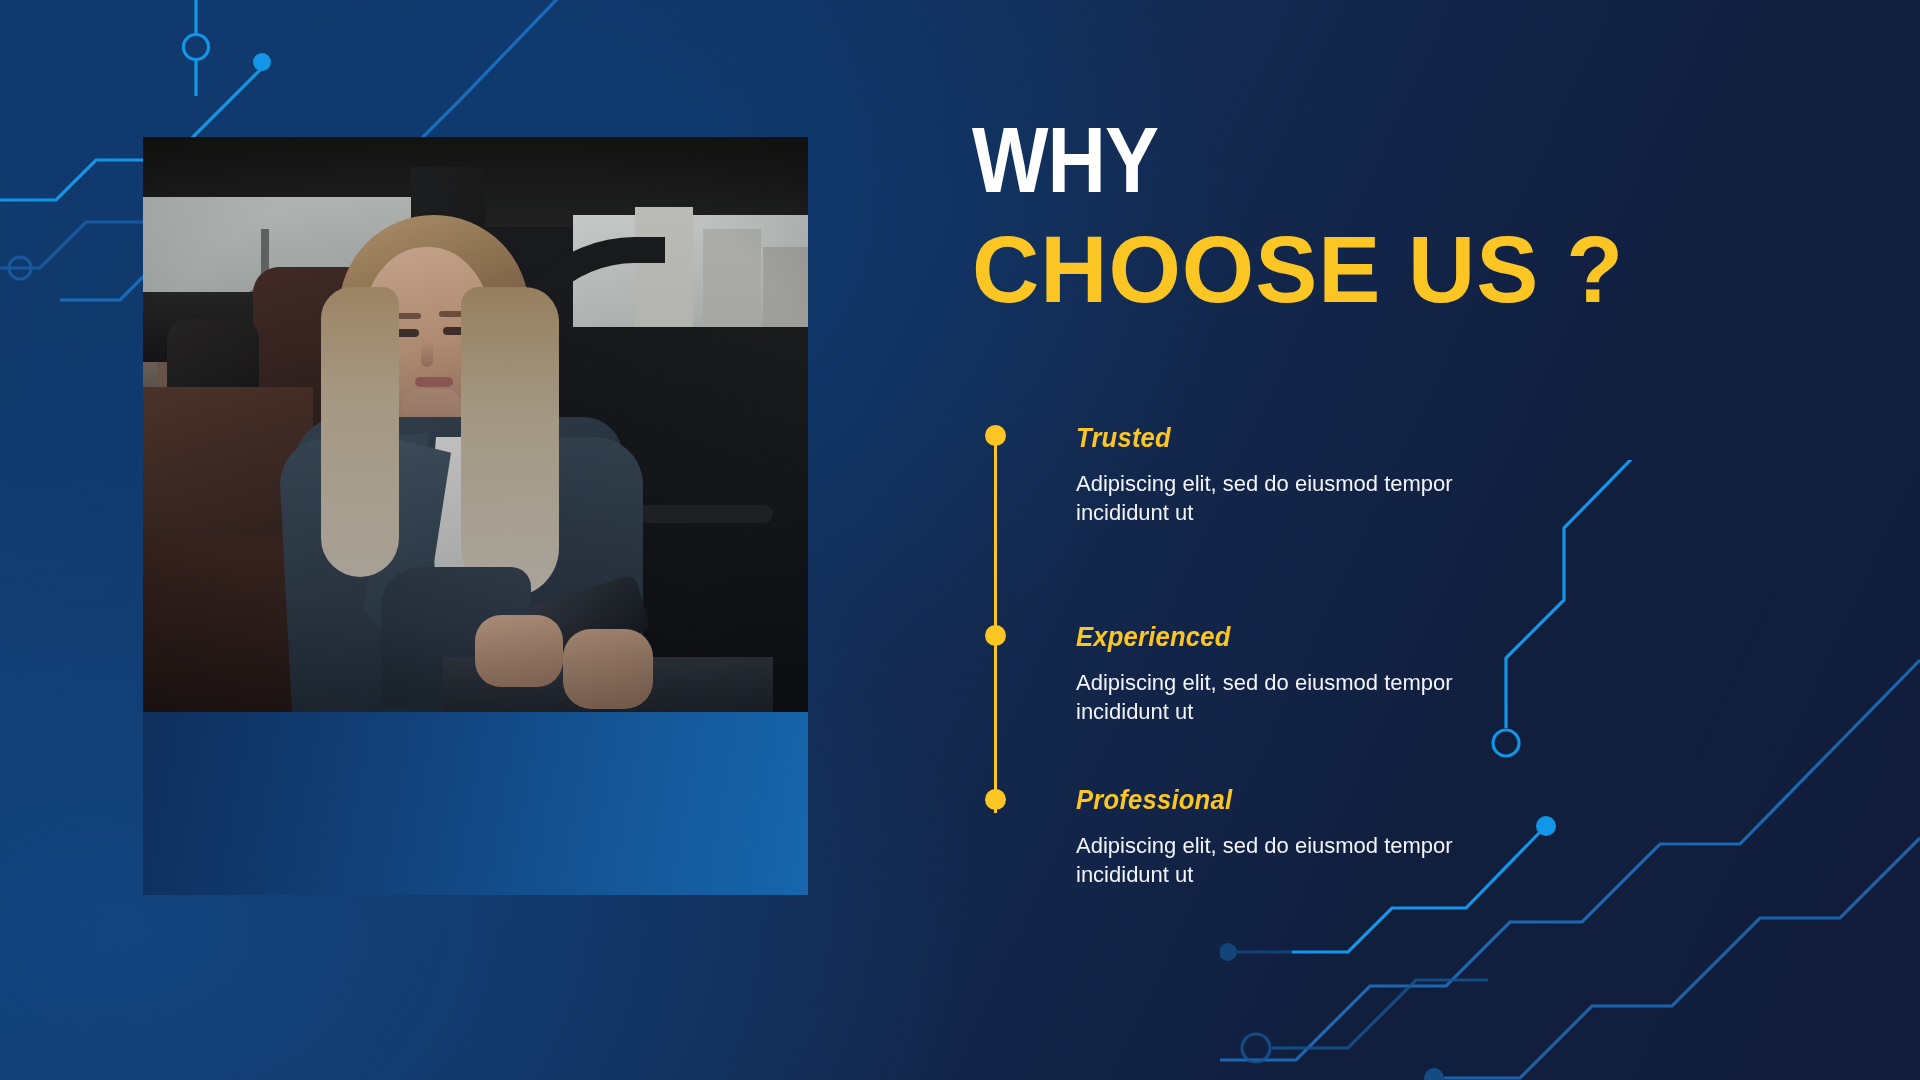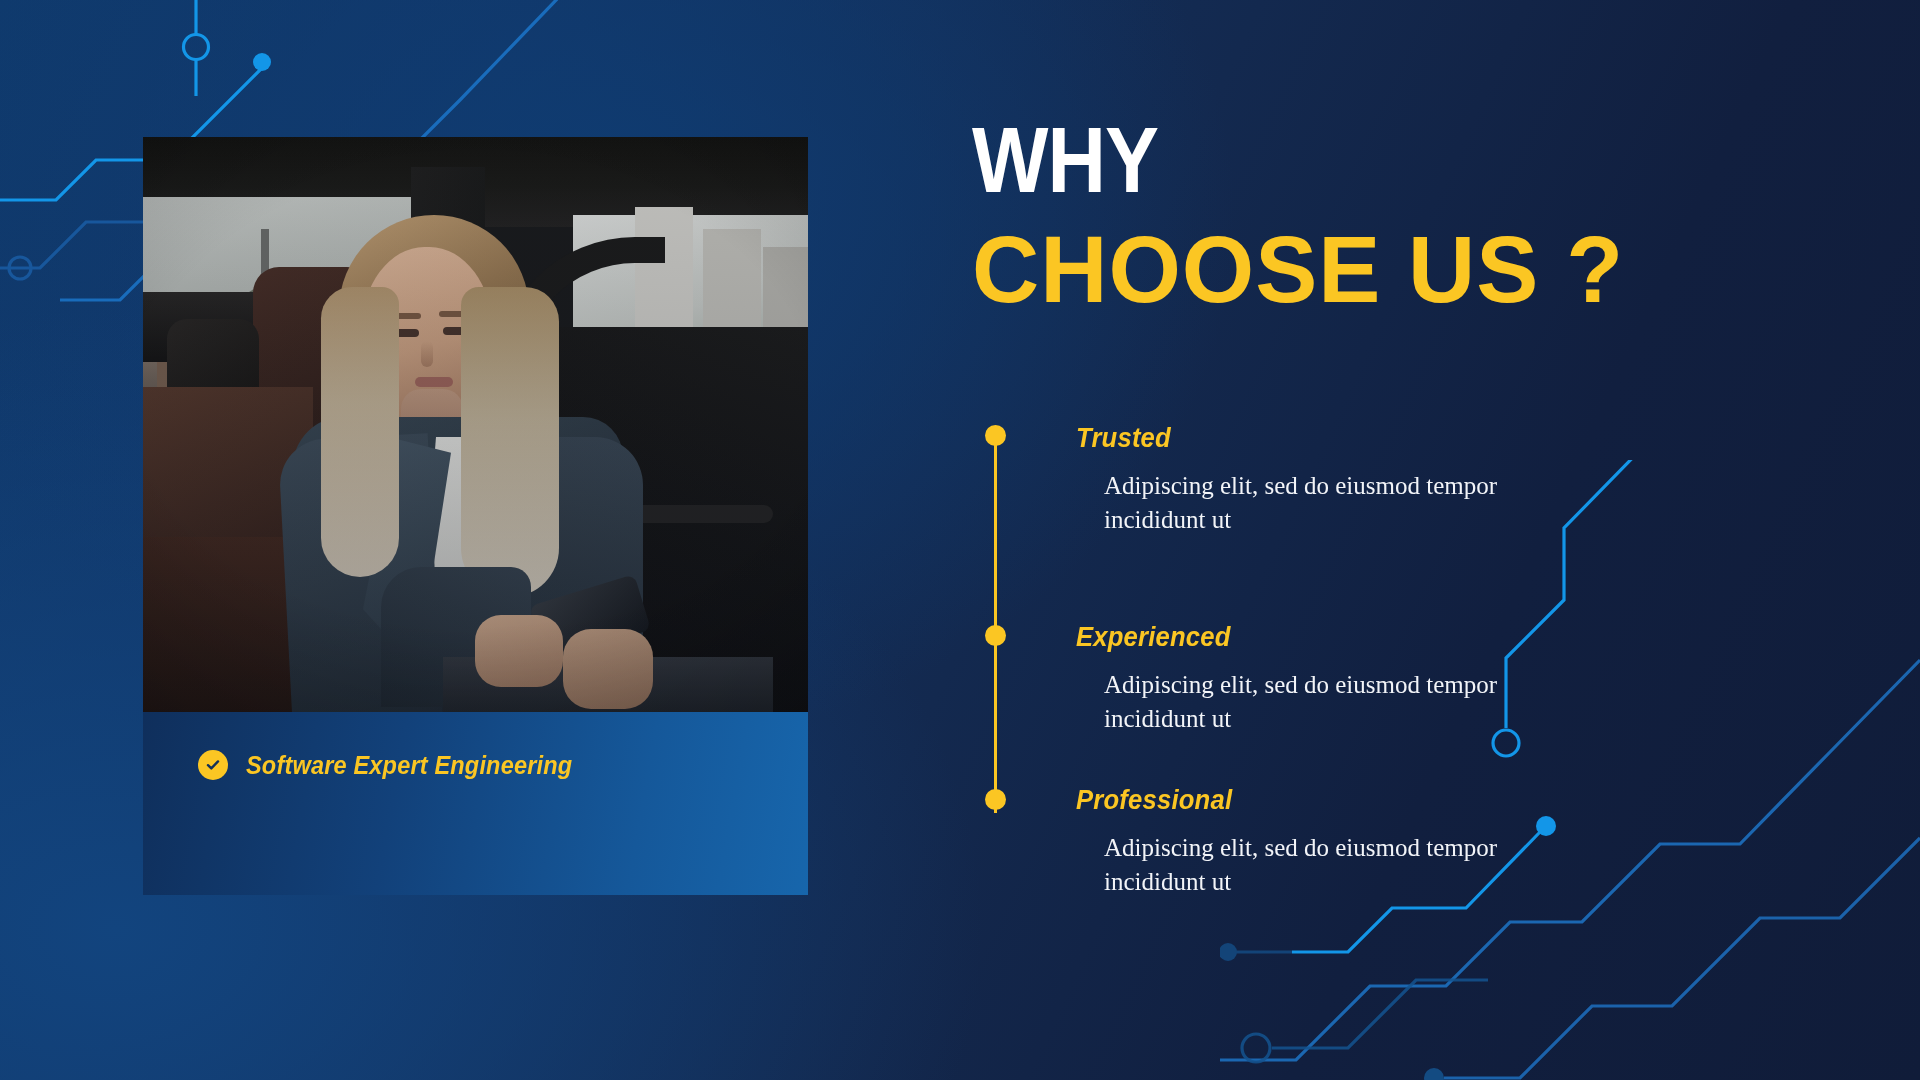--- a/index.html
+++ b/index.html
@@ -176,24 +176,23 @@
     position:absolute; left:3px; width:21px; height:21px; border-radius:50%;
     background:#FBC623;
   }
   .tl-heading {
     color:#FBC623; font-size:27px; font-weight:bold; font-style:italic;
     letter-spacing:.2px; line-height:1;
     font-family:"Liberation Sans", sans-serif;
     transform:scaleX(.95); transform-origin:left center;
   }
   .tl-body {
-    color:#f2f4f8; font-size:25px; line-height:1.34; margin-top:17px;
-    font-family:Liberation Serif, serif; font-weight:400;
+    color:#f2f4f8; font-size:22px; line-height:1.34; margin-top:17px;
+    font-family:Liberation Sans, sans-serif; font-weight:400;
     max-width:400px;
-    margin-left:28px;
   }
   #tl-item-0 { position:absolute; top:0; left:0; right:12px; }
   #tl-item-1 { position:absolute; top:199px; left:0; right:0; }
   #tl-item-2 { position:absolute; top:362px; left:0; right:0; }
   #tl-item-0 .tl-dot { top:0; }
   #tl-item-1 .tl-dot { top:1px; }
   #tl-item-2 .tl-dot { top:2px; }
 </style>
 </head>
 <body>
@@ -265,28 +264,20 @@
     <div class="ph phone"></div>
     <div class="ph hand-l"></div>
     <div class="ph hand-r"></div>
     <div class="ph photo-tint"></div>
     <div class="ph photo-vig"></div>
   </div>
 
   <div id="feature-band">
     <div id="feature-list">
 
-      <div class="feature-row">
-        <span class="check-circle">
-          <svg width="18" height="18" viewBox="0 0 18 18" aria-hidden="true">
-            <path d="M4 9.2 L7.3 12.4 L14 5.4" stroke="#123058" stroke-width="2.4" fill="none" stroke-linecap="round" stroke-linejoin="round"></path>
-          </svg>
-        </span>
-        <span class="feature-label">Software Expert Engineering</span>
-      </div>
 
 
     </div>
   </div>
 
   <div id="right-col">
 
     <div id="title-block">
       <div class="title-line" id="title-why">WHY</div>
       <div class="title-line" id="title-choose">CHOOSE US ?</div>

